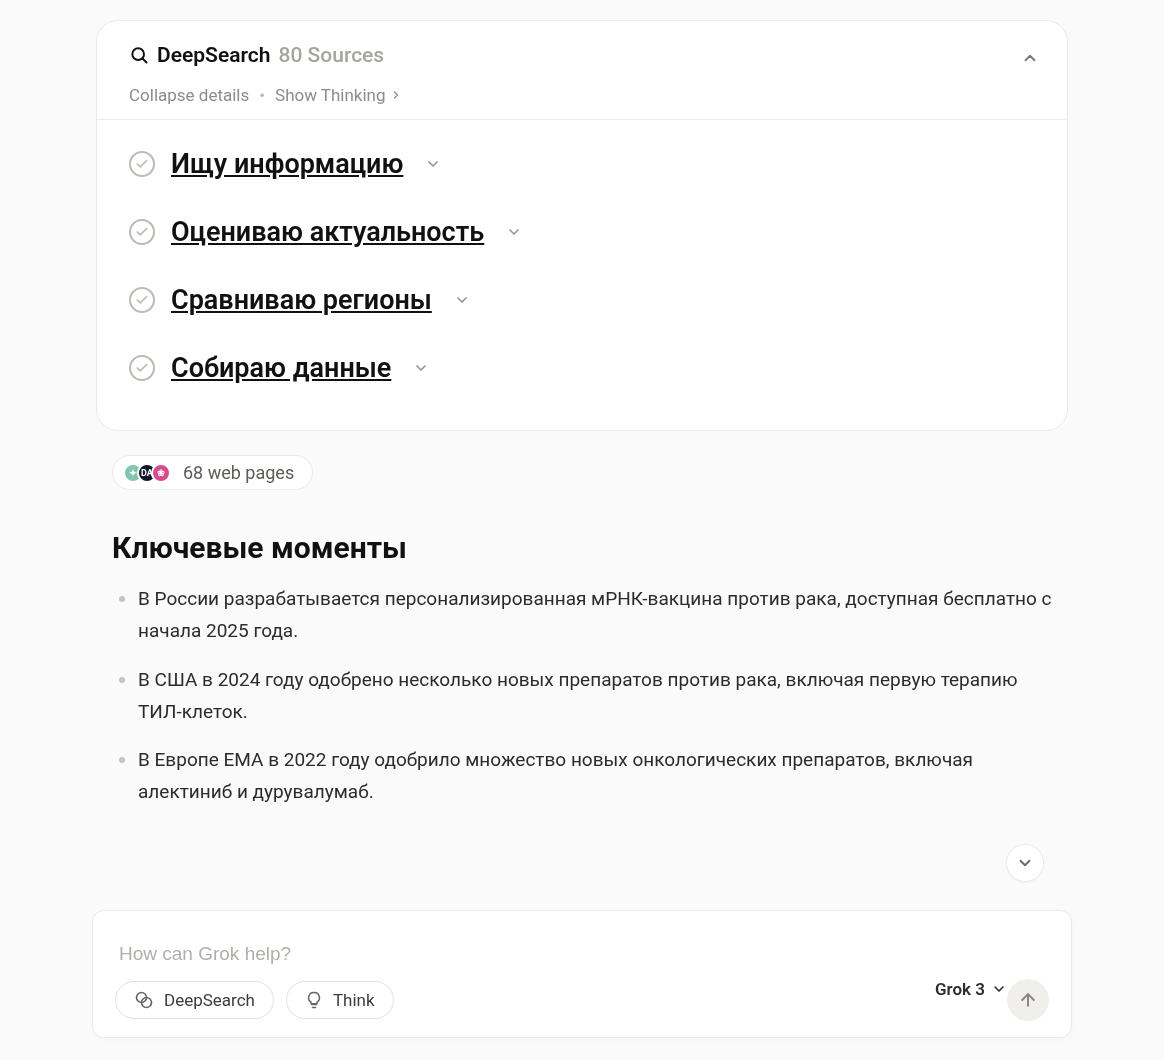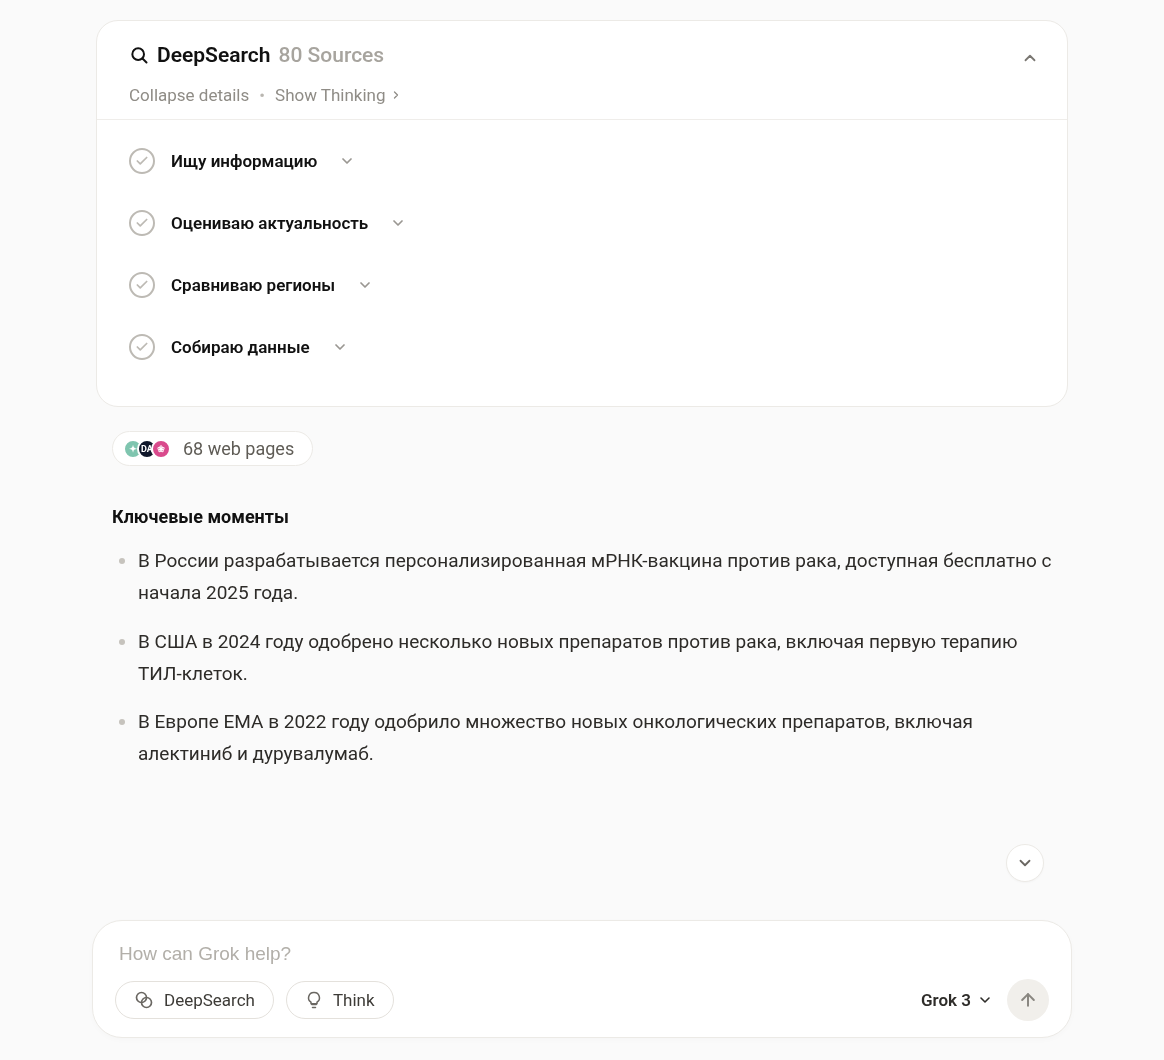--- a/index.html
+++ b/index.html
@@ -71,23 +71,24 @@
   }
   .step-status {
     width: 26px; height: 26px;
     border: 2px solid #bdbab4;
     border-radius: 50%;
     display: flex; align-items: center; justify-content: center;
     color: #bdbab4;
     flex-shrink: 0;
   }
   .step-label {
-    font-size: 17px;
+    font-size: 27px;
     font-weight: 600;
     color: #111;
+    text-decoration: underline;
   }
   .step-chevron {
     color: #9a9792;
     display: flex; align-items: center;
     margin-left: 6px;
   }
 
   
   .pages-chip {
     display: inline-flex;
@@ -116,21 +117,21 @@
   .fav:first-child { margin-left: 0; }
   .fav.a { background: #7fc5af; }
   .fav.b { background: #0f172a; }
   .fav.c { background: #d94a8c; }
 
   
   .answer {
     margin: 40px 52px 0 52px;
   }
   .answer h2 {
-    font-size: 18px;
+    font-size: 30px;
     font-weight: 700;
     margin: 4px 0 18px 0;
   }
   .answer ul {
     margin: 0;
     padding-left: 26px;
   }
   .answer li {
     font-size: 19px;
     line-height: 1.7;
@@ -154,22 +155,22 @@
     box-shadow: 0 1px 2px rgba(0,0,0,0.03);
   }
 
   
   .composer {
     position: absolute;
     left: 92px; right: 92px;
     bottom: 22px;
     background: #fff;
     border: 1px solid #eceae6;
-    border-radius: 30px;
-    padding: 18px 22px 16px 22px;
+    border-radius: 12px;
+    padding: 28px 22px 16px 22px;
     box-shadow: 0 2px 6px rgba(0,0,0,0.02);
   }
   .composer-input {
     width: 100%;
     border: none;
     outline: none;
     font-size: 19px;
     color: #3a3833;
     background: transparent;
     padding: 4px 4px 14px 4px;
@@ -187,21 +188,21 @@
     gap: 10px;
     border: 1px solid #e4e1dc;
     border-radius: 22px;
     padding: 8px 18px;
     font-size: 17px;
     color: #3d3b37;
     cursor: pointer;
     background: #fff;
   }
   .chip .ic { display: flex; color: #6a6762; }
-  .right-group { display: flex; align-items: center; gap: 14px; }
+  .right-group { display: flex; align-items: flex-start; }
   .model-select {
     display: inline-flex; align-items: center; gap: 6px;
     font-size: 17px; font-weight: 600; color: #2f2d2a;
     cursor: pointer;
   }
   .send-btn {
     width: 42px; height: 42px;
     border-radius: 50%;
     background: #f1efeb;
     display: flex; align-items: center; justify-content: center;

